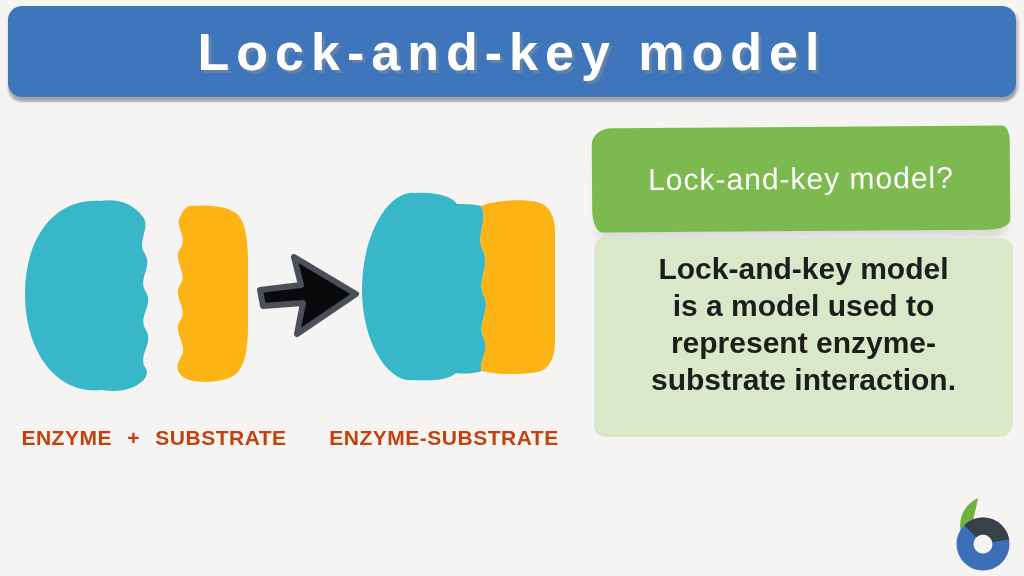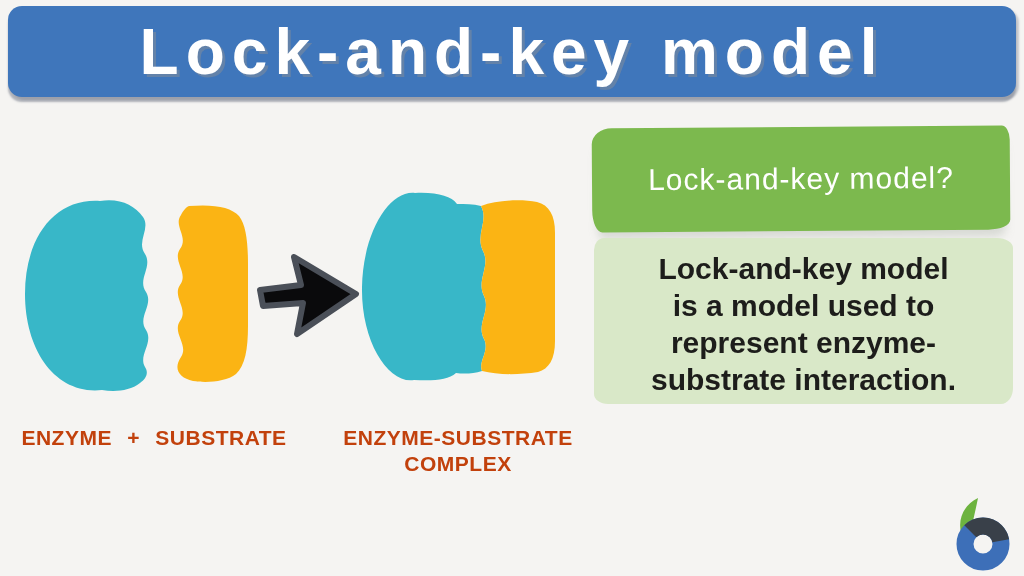--- a/index.html
+++ b/index.html
@@ -9,46 +9,46 @@
     font-family:"Liberation Sans",sans-serif;
   }
   
   .header-bar{
     position:absolute;left:8px;top:6px;width:1008px;height:91px;
     background:#3f76bb;border-radius:14px;
     box-shadow:0 5px 2px rgba(120,126,140,.55), 3px 3px 2px rgba(120,126,140,.35);
     display:flex;align-items:center;justify-content:center;
   }
   .header-title{
-    color:#ffffff;font-size:64px;font-weight:bold;letter-spacing:7px;
+    color:#ffffff;font-size:52px;font-weight:bold;letter-spacing:7px;
     text-shadow:3px 3px 0 rgba(130,140,155,.55);
     white-space:nowrap;
   }
   
   .fig-label{
     position:absolute;color:#c2410c;font-weight:bold;font-size:21px;
     letter-spacing:.5px;text-align:center;line-height:26px;
   }
   .label-left{left:8px;top:425px;width:292px;word-spacing:9px;}
-  .label-right{left:336px;top:425px;width:244px;}
+  .label-right{left:322px;top:425px;width:244px;}
   .label-right span{display:block;}
   
   .question-banner{
     position:absolute;left:592px;top:127px;width:418px;height:104px;
     background:#7cb94e;
     border-radius:20px 8px 22px 10px / 16px 14px 10px 22px;
     transform:rotate(-.4deg);
     box-shadow:0 12px 8px -5px rgba(160,168,158,.35);
     display:flex;flex-direction:column;align-items:center;justify-content:center;
     color:#ffffff;
   }
   .question-banner .q-line{font-size:30px;line-height:40px;letter-spacing:1px;}
   
   .definition-box{
-    position:absolute;left:594px;top:238px;width:419px;height:166px;
+    position:absolute;left:594px;top:238px;width:419px;height:199px;
     background:#d9e8c8;
     border-radius:10px 16px 12px 14px / 12px 10px 16px 10px;
     display:flex;align-items:flex-start;justify-content:center;
   }
   .definition-text{
     width:320px;margin-top:12px;text-align:center;
     color:#1d1d1b;font-weight:bold;font-size:30px;line-height:37px;
   }
   
   .diagram-svg{position:absolute;left:0;top:0;}
@@ -113,21 +113,20 @@
     C 519 375 497 375 482 371
     C 478 361 490 351 484 339
     C 476 324 491 311 484 296
     C 476 280 491 266 483 251
     C 475 235 489 221 481 206 Z"></path>
 </svg>
 
 <div class="fig-label label-left">ENZYME + SUBSTRATE</div>
 <div class="fig-label label-right">
   <span>ENZYME-SUBSTRATE</span>
-  <span>COMPLEX</span>
 </div>
 
 <div class="question-banner">
   <div class="q-line">Lock-and-key model?</div>
 </div>
 
 <div class="definition-box">
   <div class="definition-text">Lock-and-key model is a model used to represent enzyme-substrate interaction.</div>
 </div>
 

